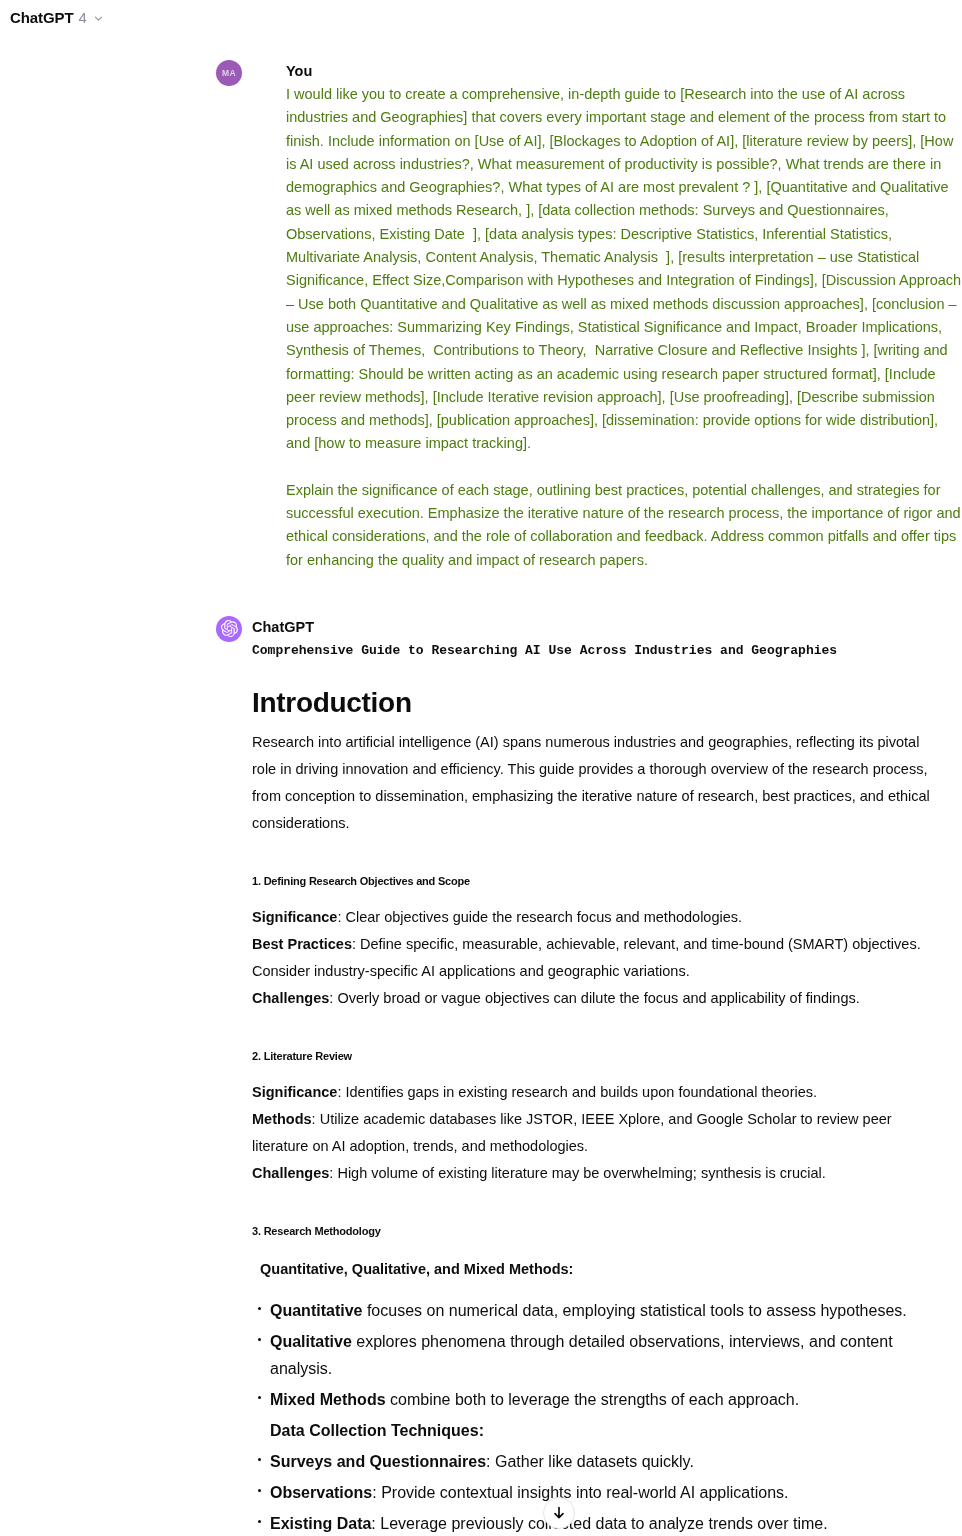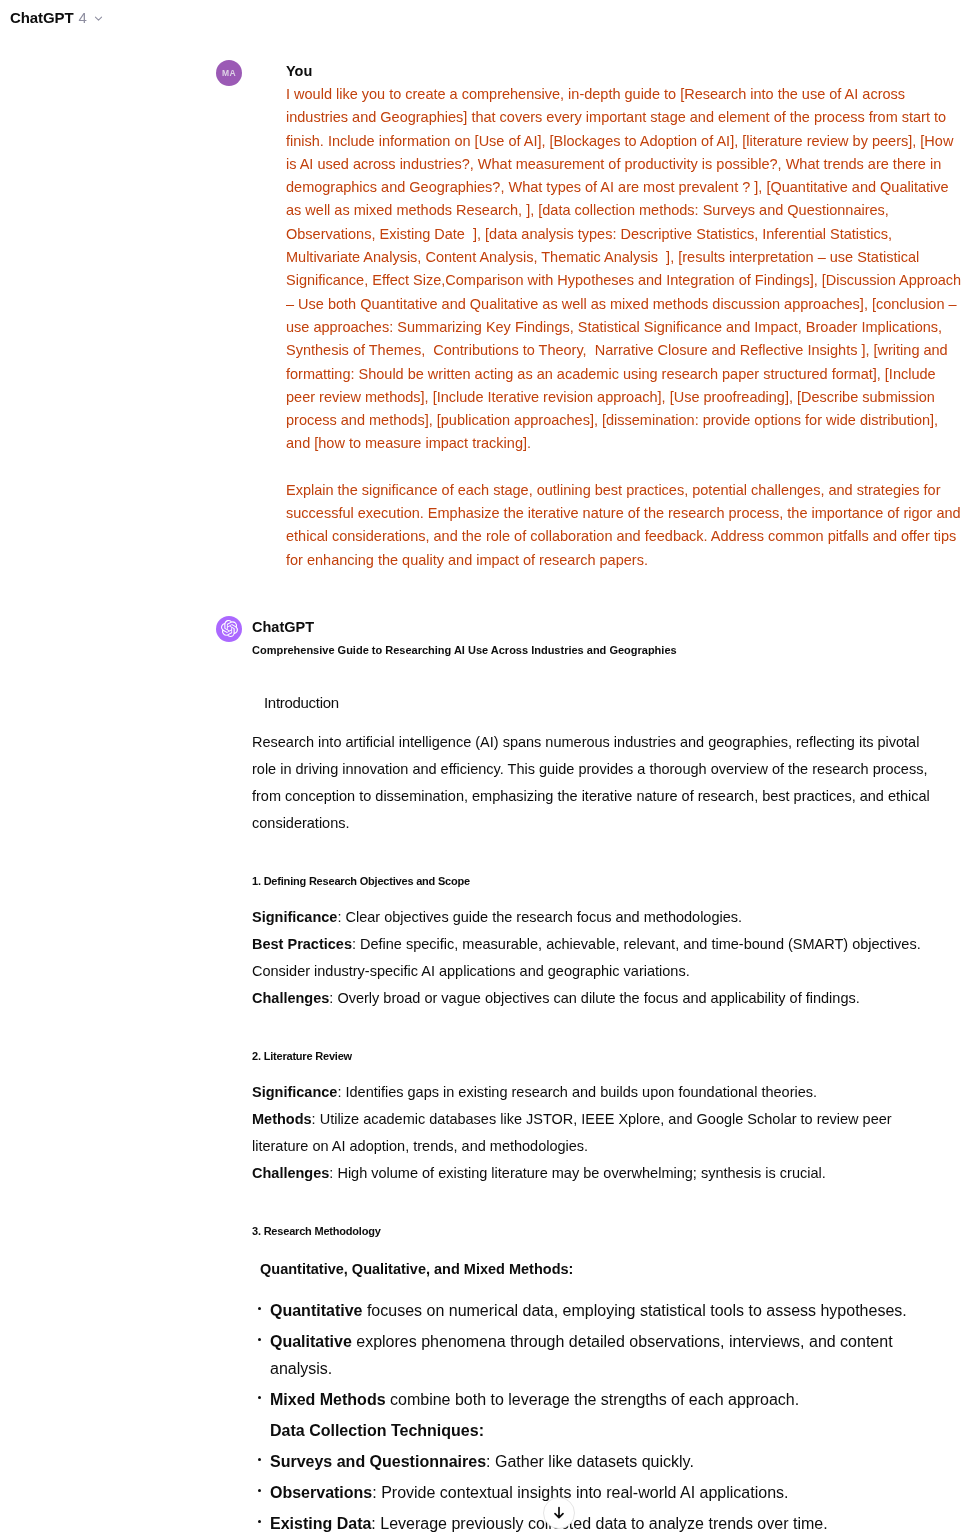--- a/index.html
+++ b/index.html
@@ -81,38 +81,39 @@
     font-weight: 700;
     color: #0d0d0d;
     line-height: 22px;
     margin-bottom: 1px;
   }
 
   
   .user-para {
     font-size: 14.5px;
     line-height: 23.3px;
-    color: #c2410c;
+    color: #4d7c0f;
     margin: 0;
     white-space: pre-wrap;
   }
   .user-para + .user-para { margin-top: 23px; }
 
   
   .doc-title {
-    font-size: 11px;
+    font-size: 13px;
     font-weight: 700;
     line-height: 23px;
     margin: 0;
+    font-family: Liberation Mono, monospace;
   }
   h2.sec-h1 {
-    font-size: 15px;
-    font-weight: 400;
+    font-size: 28px;
+    font-weight: 700;
     letter-spacing: -0.3px;
-    margin: 26px 0 0 12px;
+    margin: 26px 0 0 0;
     line-height: 30px;
   }
   h3.sec-h2 {
     font-size: 11px;
     font-weight: 700;
     letter-spacing: -0.2px;
     margin: 31px 0 0 0;
     line-height: 26px;
   }
   p.body {

